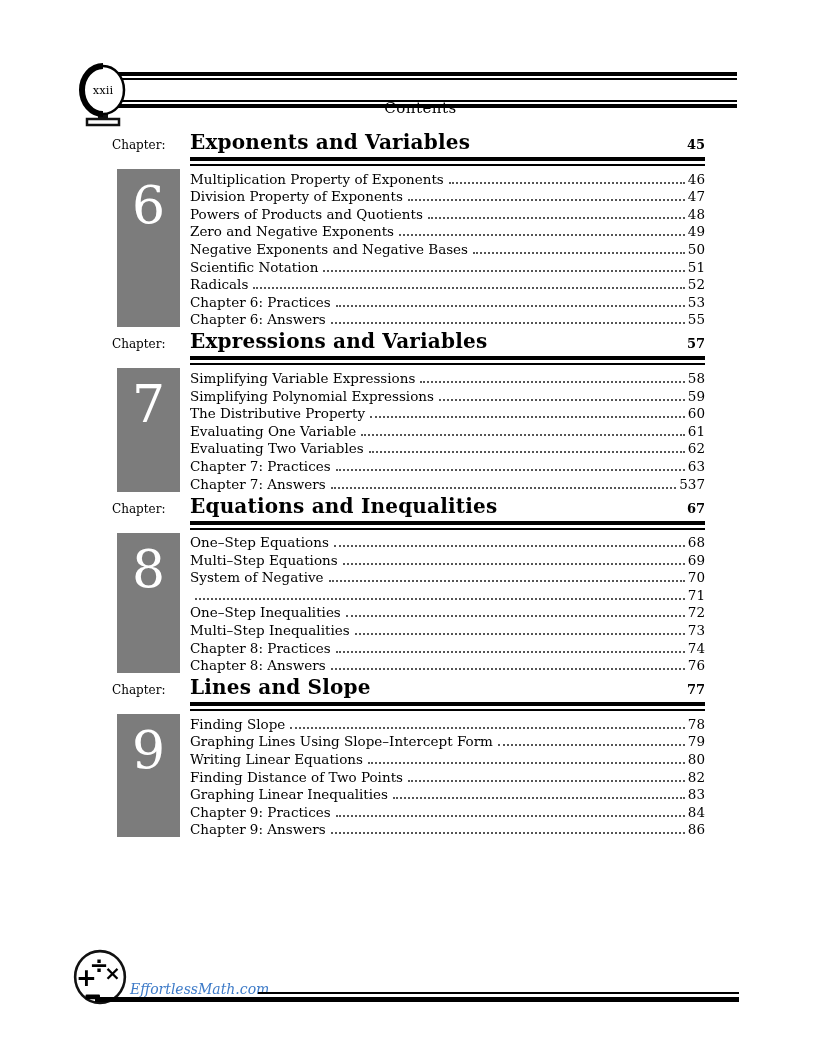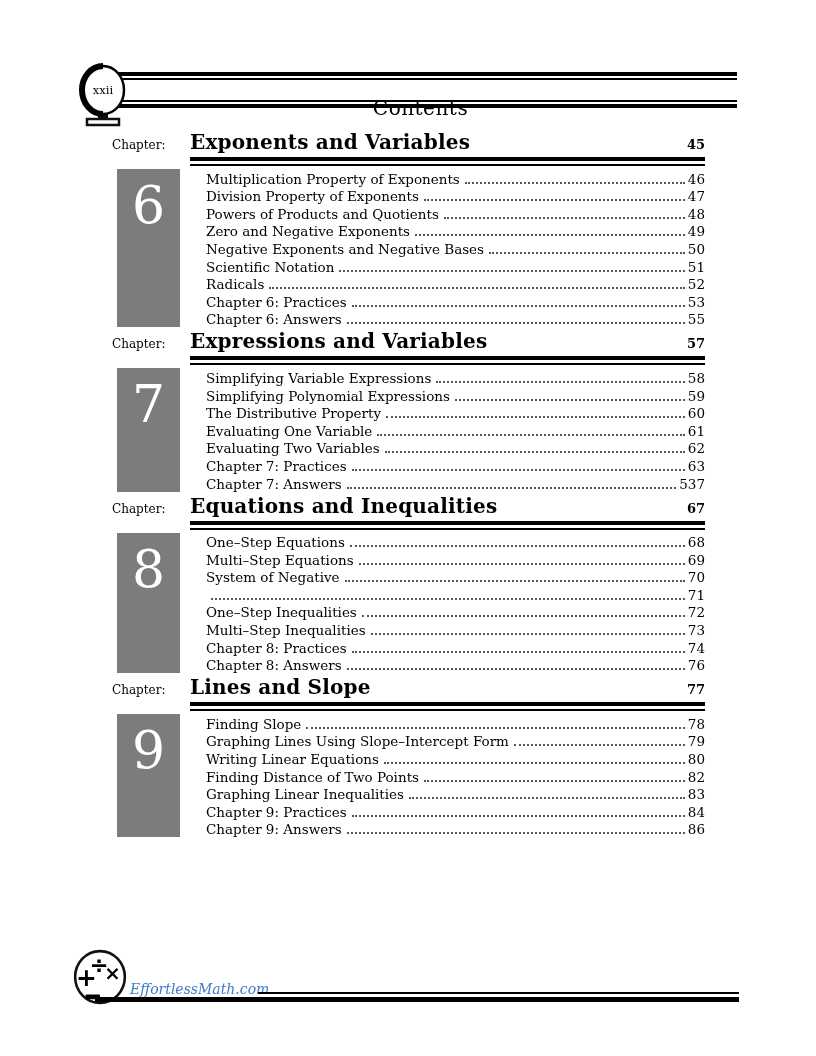--- a/index.html
+++ b/index.html
@@ -10,36 +10,36 @@
     --accent:#3E7BC8; --box-gray:#7c7c7c;
   }
   .page { position:absolute; inset:0; }
 
   
   .header-band { position:absolute; left:104px; right:79px; top:72px; }
   .rule-thick { height:4px; background:#000; }
   .rule-thin  { height:2px; background:#000; }
   .gap2 { height:2px; }
   .header-title-row { height:20px; display:flex; align-items:center; justify-content:center; }
-  .header-title { font-size:20px; letter-spacing:0.5px;margin-top:36px; }
+  .header-title { font-size:15px; letter-spacing:0.5px;margin-top:36px; }
   .page-badge { position:absolute; left:74px; top:62px; width:58px; height:66px; }
 
   
   .toc { position:absolute; left:112px; top:130px; width:593px; }
   .chapter { margin-bottom:1px; }
   .chapter-heading { display:flex; align-items:baseline; height:25px; }
   .chapter-label { flex:none; width:78px; font-size:12px; }
   .chapter-title { font-size:20px; font-weight:bold; letter-spacing:0.2px; white-space:nowrap; }
   .chapter-page { margin-left:auto; font-size:13px; font-weight:bold; }
   .title-rule { margin-left:78px; margin-top:2px; height:9px;
                 border-top:4px solid #000; border-bottom:2.5px solid #000; }
   .chapter-body { display:flex; align-items:stretch; margin-top:3px; margin-bottom:2px; }
   .chapter-numbox { flex:none; width:63px; margin-left:5px; background:var(--box-gray);
                     color:#fff; text-align:center; font-size:52px; line-height:1; padding-top:10px; }
-  .entries { flex:1; list-style:none; margin-left:26px; min-width:0; }
+  .entries { flex:1; list-style:none; margin-left:10px; min-width:0; }
   .entry { display:flex; align-items:flex-end; height:17.6px; font-size:13.5px; }
   .entry-title { white-space:nowrap; }
   .leader { flex:1; border-bottom:2px dotted #555; margin:0 3px 3px 5px; min-width:10px; }
   .entry-page { white-space:nowrap; }
 
   
   .footer-logo { position:absolute; left:72px; top:948px; width:56px; height:58px; }
   .footer-site { position:absolute; left:130px; top:981px; font-size:14px; font-style:italic;
                  color:var(--accent); white-space:nowrap; }
   .footer-rule-thin  { position:absolute; left:258px; right:77px; top:992px; height:2px; background:#000; }

